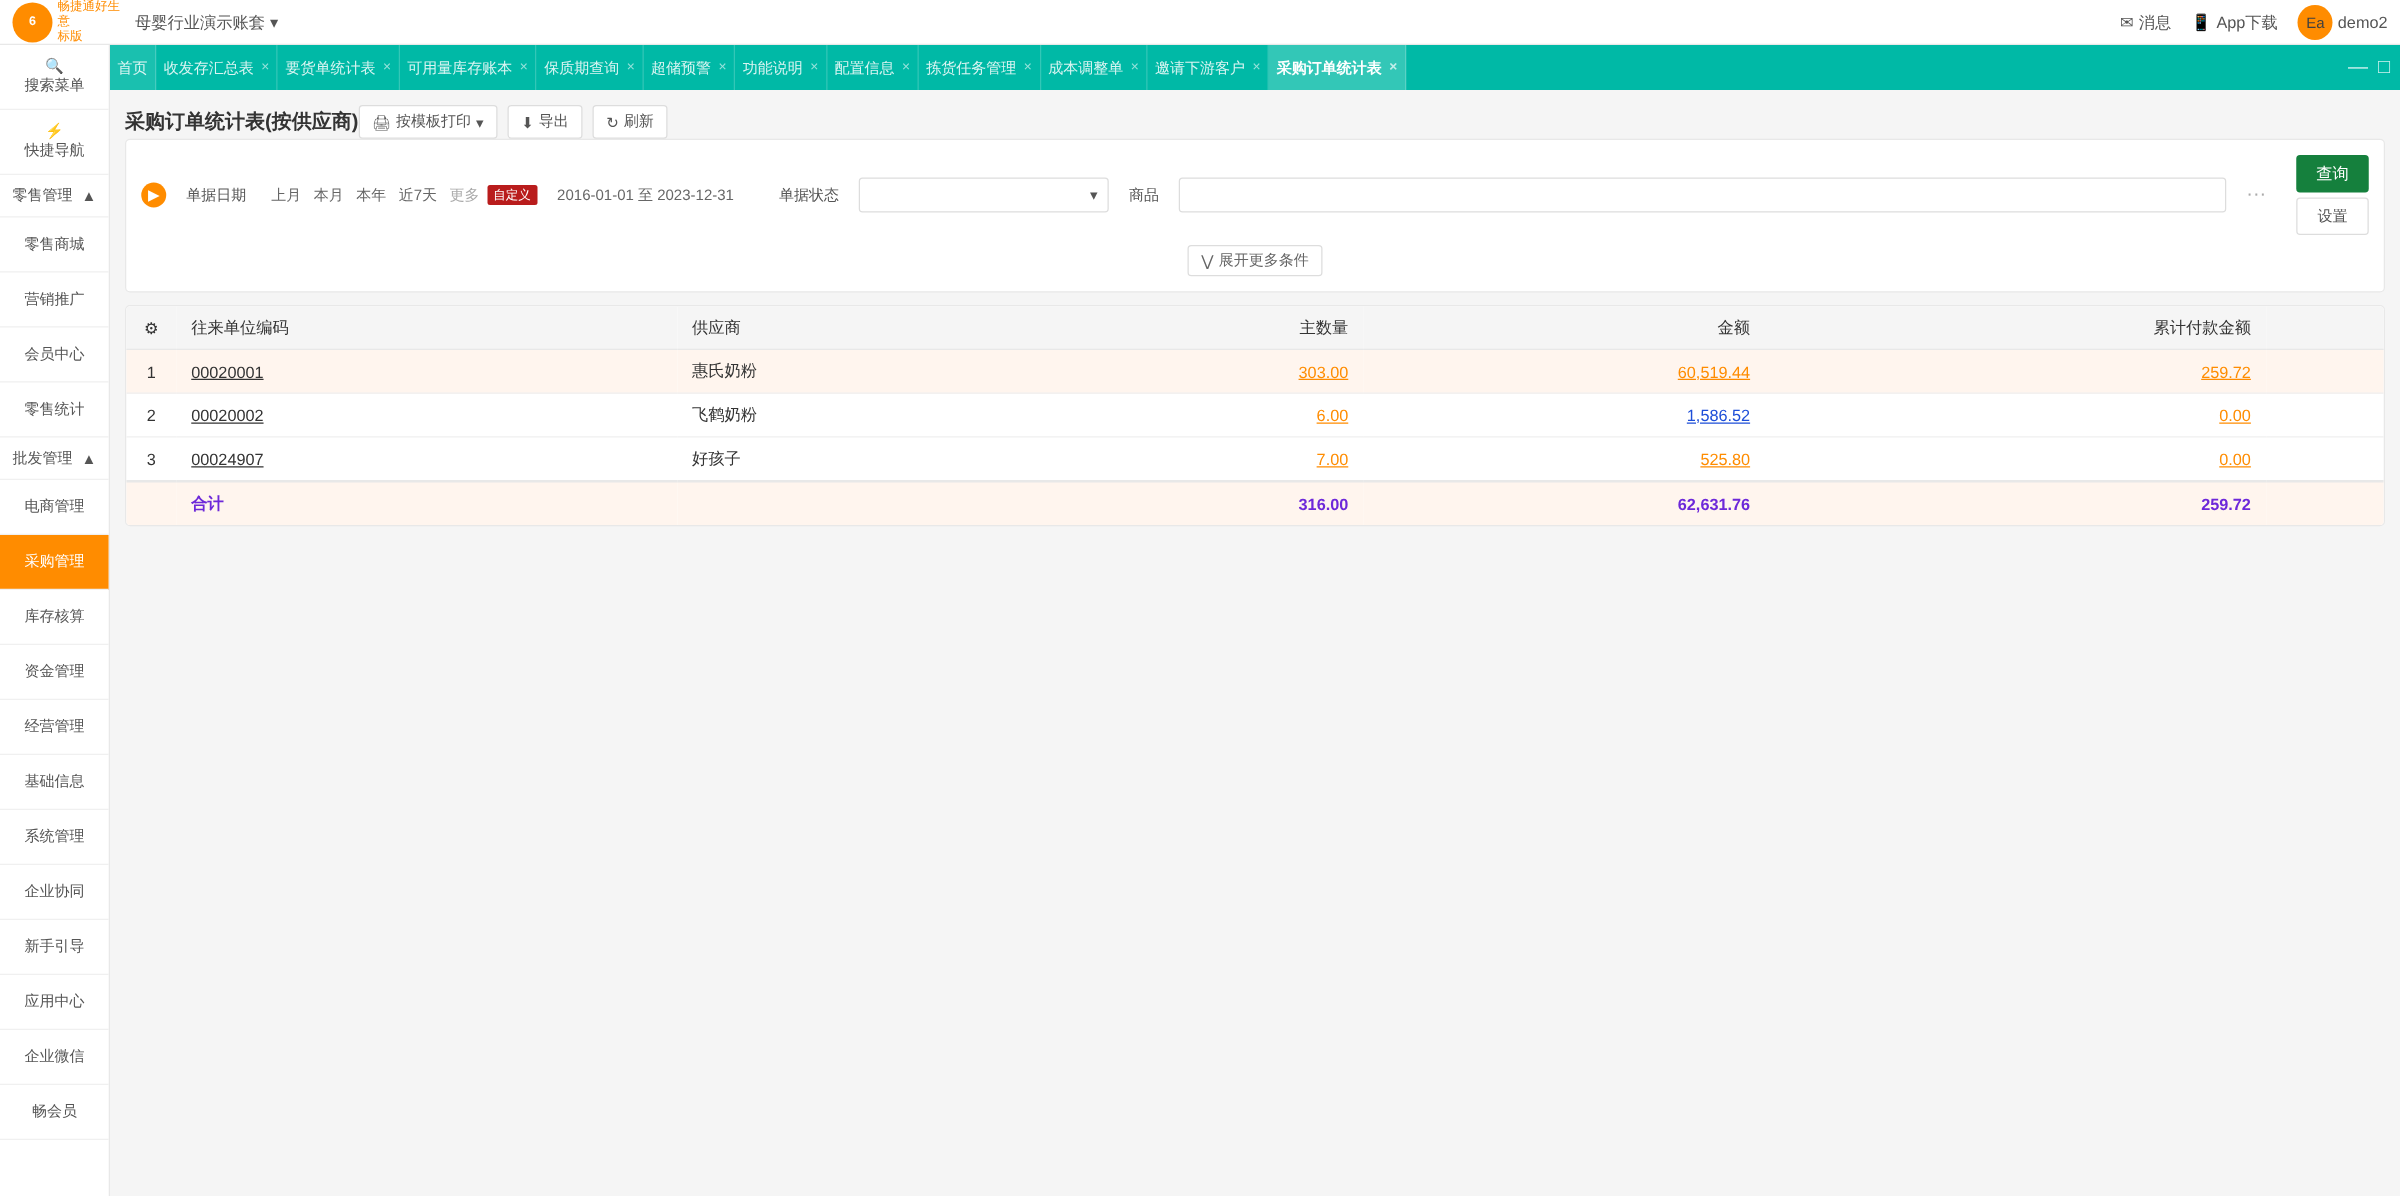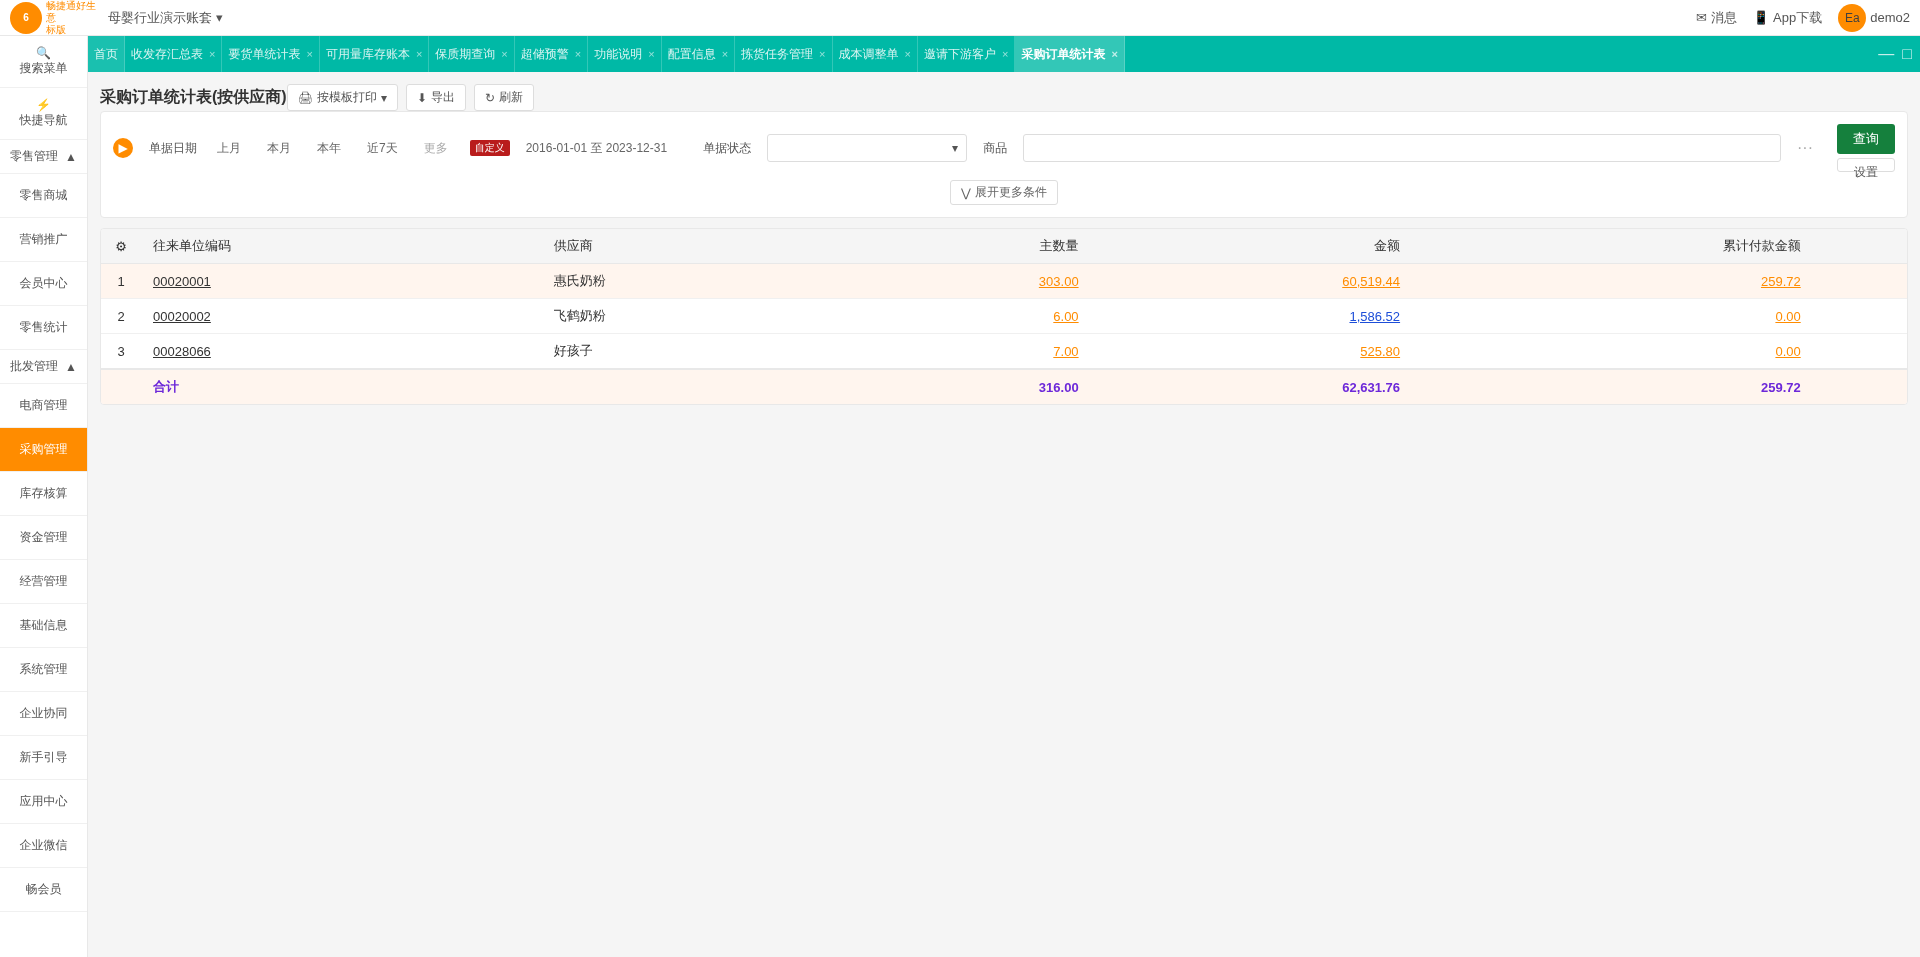--- a/index.html
+++ b/index.html
@@ -236,21 +236,21 @@
       flex-wrap: wrap;
     }
     .filter-label {
       font-size: 12px;
       color: #555;
       white-space: nowrap;
     }
     .filter-date-shortcuts {
       display: flex;
       align-items: center;
-      gap: 18px;
+      gap: 2px;
     }
     .date-shortcut {
       font-size: 12px;
       color: #666;
       cursor: pointer;
       padding: 1px 4px;
     }
     .date-shortcut.more { color: #aaa; }
     .custom-badge {
       background: #b91c1c;
@@ -314,21 +314,21 @@
       height: 30px;
     }
     .btn-settings {
       background: #fff;
       color: #555;
       border: 1px solid #ddd;
       padding: 5px 0;
       border-radius: 3px;
       font-size: 12px;
       cursor: pointer;
-      height: 14px;
+      height: 30px;
     }
     .query-btns {
       display: flex;
       flex-direction: column;
       gap: 4px;
       margin-left: 8px;
     }
 
     
     .table-container {
@@ -636,21 +636,21 @@
       <td class="center">2</td>
       <td class="link-text">00020002</td>
       <td>飞鹤奶粉</td>
       <td class="right" style="color:#ff8c00; text-decoration:underline; cursor:pointer;">6.00</td>
       <td class="right" style="color:#1d4ed8; text-decoration:underline; cursor:pointer;">1,586.52</td>
       <td class="right" style="color:#ff8c00; text-decoration:underline; cursor:pointer;">0.00</td>
       <td></td>
     </tr>
               <tr>
       <td class="center">3</td>
-      <td class="link-text">00028066</td>
+      <td class="link-text">00024907</td>
       <td>好孩子</td>
       <td class="right" style="color:#ff8c00; text-decoration:underline; cursor:pointer;">7.00</td>
       <td class="right" style="color:#ff8c00; text-decoration:underline; cursor:pointer;">525.80</td>
       <td class="right" style="color:#ff8c00; text-decoration:underline; cursor:pointer;">0.00</td>
       <td></td>
     </tr>
             </tbody>
           <tfoot>
             <tr class="table-footer">
               <td></td>

